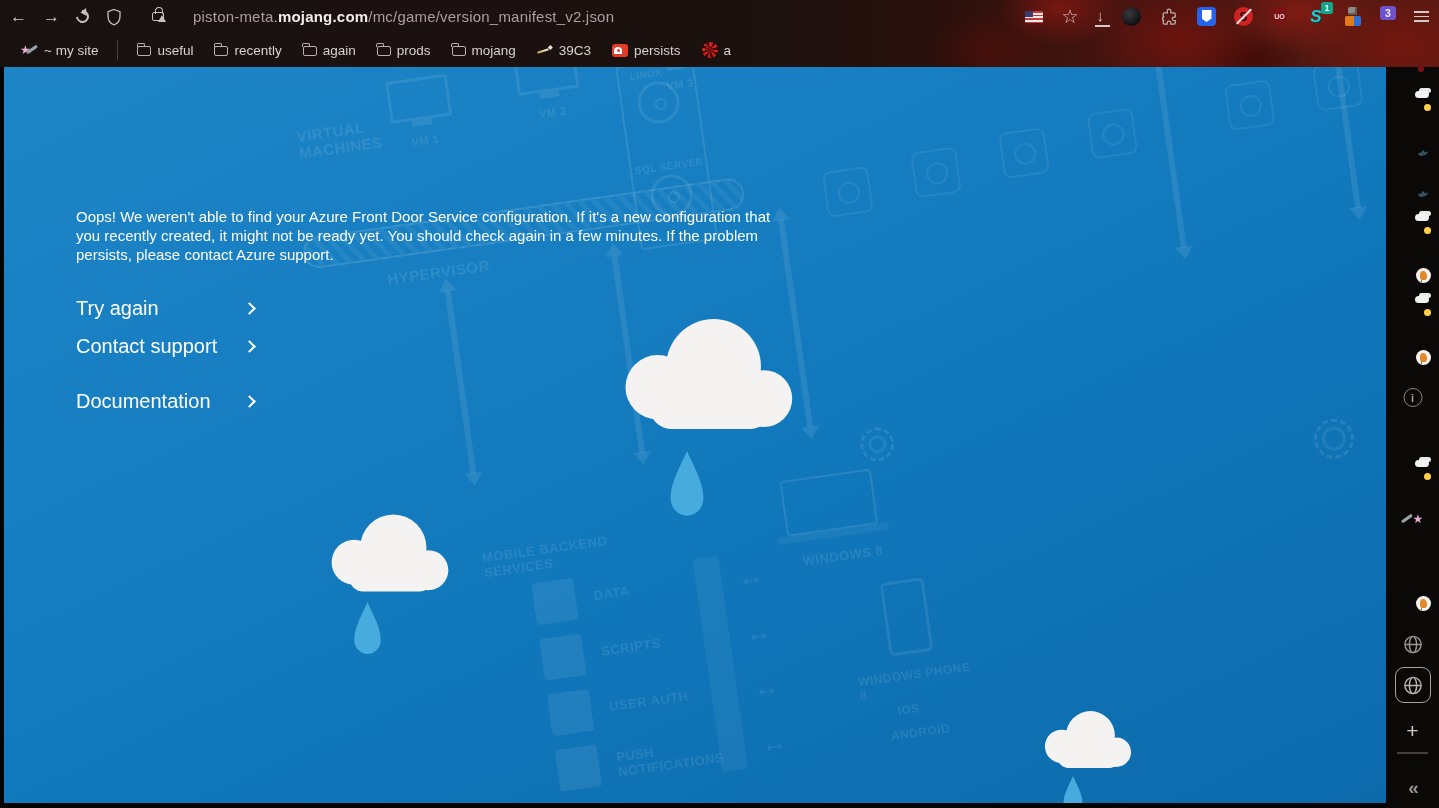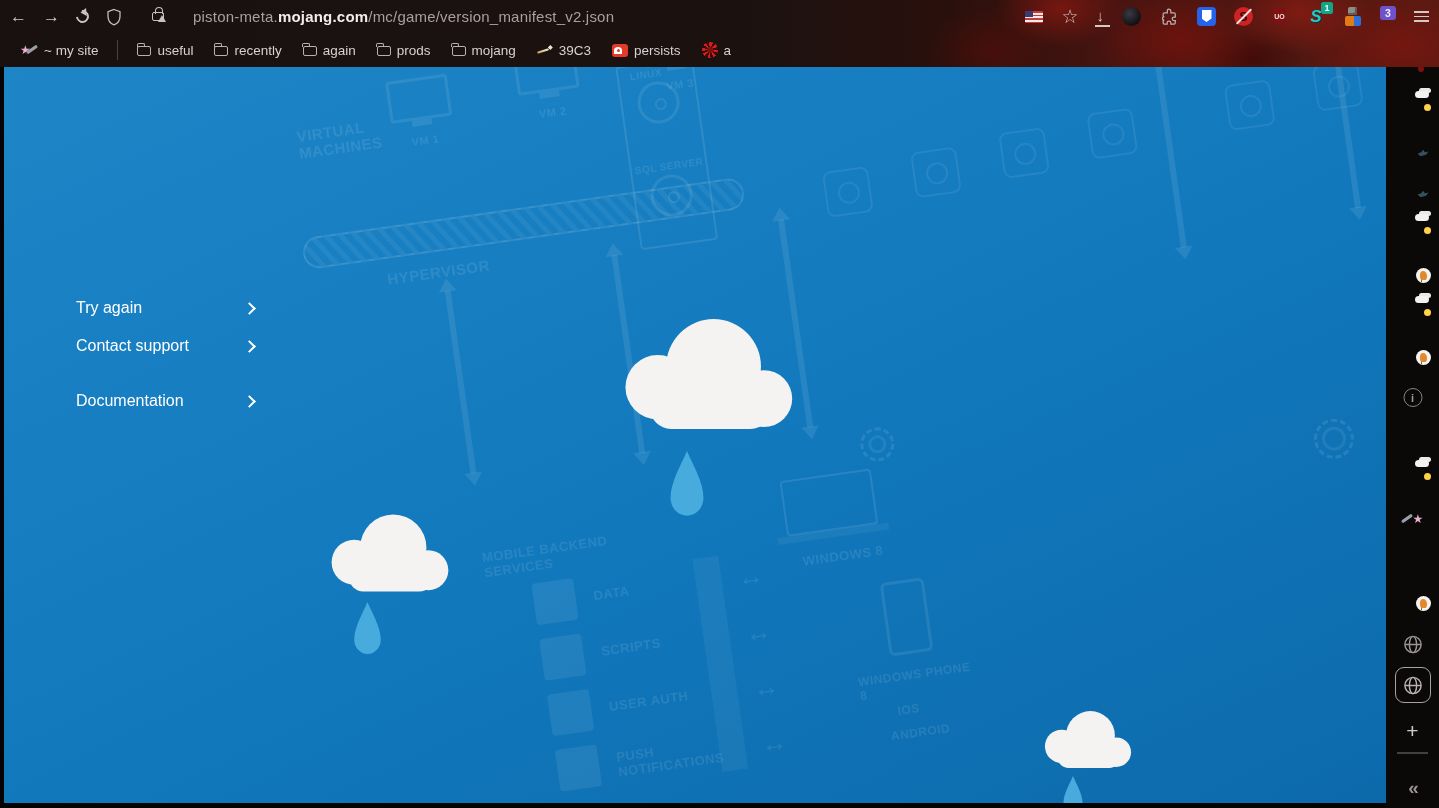--- a/index.html
+++ b/index.html
@@ -134,21 +134,21 @@
   .wm-phone { position:absolute; width:44px; height:74px; border:3px solid rgba(255,255,255,.09); border-radius:6px; }
   .wm-gear { position:absolute; border:3.5px dashed rgba(255,255,255,.10); border-radius:50%; }
   .wm-gear::after { content:""; position:absolute; inset:5px; border:3px solid rgba(255,255,255,.08); border-radius:50%; }
 
   .page-title { position:absolute; left:72px; top:40px; color:#f3f5f6; font-size:46px;
     font-weight:normal; letter-spacing:.5px; }
   .page-msg { position:absolute; left:72px; top:140px; width:700px; color:#fdfdfd;
     font-size:15px; line-height:19px; }
   .page-link { position:absolute; left:72px; width:182px; height:24px; display:flex;
     align-items:center; justify-content:space-between; color:#fff; cursor:pointer; }
-  .page-link .lbl { font-size:16px; }
+  .page-link .lbl { font-size:20px; }
   .chev { width:9px; height:9px; border-top:2.5px solid #fff; border-right:2.5px solid #fff;
     transform:rotate(45deg); margin-right:4px; }
   .link-0 { top:229px; } .link-1 { top:267px; } .link-2 { top:322px; }
 
   .cloud { position:absolute; }
   .cloud svg, .drop svg { display:block; }
   .drop { position:absolute; }
 
   
   .sidebar { position:absolute; right:0; top:67px; width:53px; height:741px; background:#0b0808; z-index:20; }
@@ -319,20 +319,21 @@
       <div class="wm-colbar" style="left:750px; top:481px; width:112px; height:7px;"></div>
       <div class="wm-label" style="left:772px; top:500px; font-size:13px;">WINDOWS 8</div>
       <div class="wm-phone" style="left:845px; top:540px;"></div>
       <div class="wm-label" style="left:810px; top:628px; width:120px; font-size:12px; line-height:14px;">WINDOWS PHONE 8</div>
       <div class="wm-label" style="left:845px; top:662px; font-size:12px;">IOS</div>
       <div class="wm-label" style="left:835px; top:686px; font-size:12px;">ANDROID</div>
       <div class="wm-gear" style="left:845px; top:385px; width:34px; height:34px;"></div>
       <div class="wm-gear" style="left:1295px; top:440px; width:40px; height:40px;"></div>
     </div>
 
+    <p class="page-msg">Oops! We weren't able to find your Azure Front Door Service configuration. If it's a new configuration that you recently created, it might not be ready yet. You should check again in a few minutes. If the problem persists, please contact Azure support.</p>
 
     <div class="page-link link-0">
       <span class="lbl">Try again</span>
       <span class="chev"></span>
     </div>
     <div class="page-link link-1">
       <span class="lbl">Contact support</span>
       <span class="chev"></span>
     </div>
     <div class="page-link link-2">

